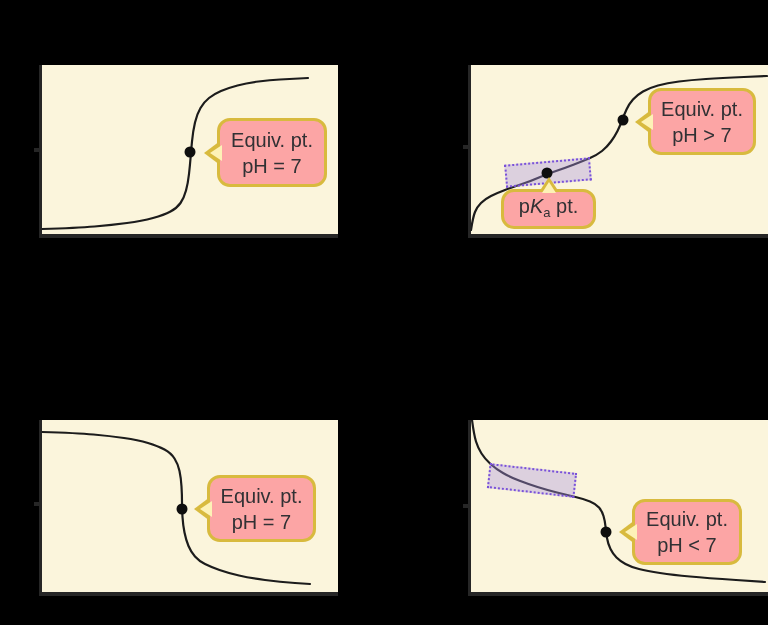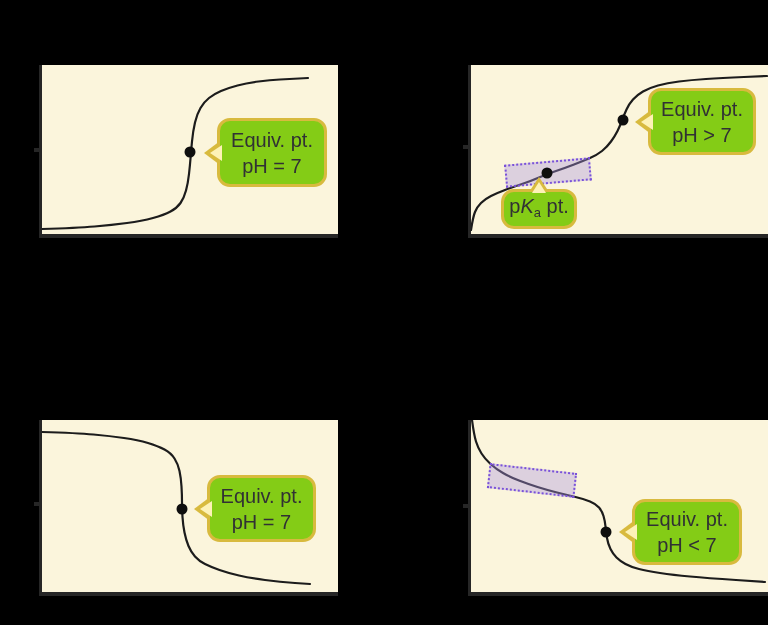--- a/index.html
+++ b/index.html
@@ -6,21 +6,21 @@
   #canvas{position:relative;width:768px;height:625px;background:#000;overflow:hidden;
           font-family:"Liberation Sans", sans-serif;}
   .panel{position:absolute;background:#fbf5dc;border-left:3px solid #262626;
          border-bottom:4px solid #262626;box-sizing:border-box;}
   .curve-svg{position:absolute;left:0;top:0;display:block;}
   .tick{position:absolute;left:-8px;width:5px;height:4px;background:#262626;}
   .markers .dot{position:absolute;width:11px;height:11px;border-radius:50%;
          background:#0e0e0e;transform:translate(-50%,-50%);z-index:4;}
   .buffer-box{position:absolute;border:2px dotted #7a52d9;background:rgba(170,148,226,0.38);
          box-sizing:border-box;z-index:2;}
-  .callout{position:absolute;background:#84cc16;border:3px solid #d8ba3e;border-radius:13px;
+  .callout{position:absolute;background:#fca5a5;border:3px solid #d8ba3e;border-radius:13px;
          box-sizing:border-box;z-index:5;display:flex;flex-direction:column;
          align-items:center;justify-content:center;color:#313134;font-size:20px;line-height:26px;}
   .callout .tail-l-b{position:absolute;left:-16px;top:50%;transform:translateY(-50%);
          width:0;height:0;border-top:12px solid transparent;border-bottom:12px solid transparent;
          border-right:16px solid #d8ba3e;}
   .callout .tail-l-f{position:absolute;left:-10px;top:50%;transform:translateY(-50%);
          width:0;height:0;border-top:8px solid transparent;border-bottom:8px solid transparent;
          border-right:12px solid #fdf2b7;}
   .callout .tail-t-b{position:absolute;top:-15px;left:50%;transform:translateX(-50%);
          width:0;height:0;border-left:10px solid transparent;border-right:10px solid transparent;
@@ -62,21 +62,21 @@
     <div class="markers">
         <div class="dot" style="left: 152px; top: 55px;"></div>
         <div class="dot" style="left: 76px; top: 108px;"></div>
       </div>
     <div class="callout" style="left:177px;top:23px;width:108px;height:67px;">
       <div class="tail-l-b"></div>
       <div class="tail-l-f"></div>
       <div>Equiv. pt.</div>
       <div>pH &gt; 7</div>
     </div>
-    <div class="callout" style="left:30px;top:124px;width:76px;height:40px;">
+    <div class="callout" style="left:30px;top:124px;width:95px;height:40px;">
       <div class="tail-t-b"></div>
       <div class="tail-t-f"></div>
       <div class="pka-line"><span>p</span><span class="ital">K</span><span class="sub">a</span><span> pt.</span></div>
     </div>
   </div>
 
   <div class="panel" id="panel-c" style="left:39px;top:420px;width:299px;height:176px;">
     <div class="tick" style="top:82px;"></div>
     <svg class="curve-svg" id="curve-c" width="296" height="172">
         <path d="M0,12 Q35,13 51.5,14.5 Q68,16 82,18 Q96,20 106,23 Q116,26 122.5,29.5 Q129,33 132.5,38.5 Q136,44 137.5,51 Q139,58 139.5,66.5 Q140,75 140,82 Q140,89 140.5,97 Q141,105 142.5,112.5 Q144,120 146.5,126 Q149,132 153,136.5 Q157,141 163,144 Q169,147 177.5,150 Q186,153 197,155.5 Q208,158 223,160 Q238,162 253,163 L268,164" fill="none" stroke="#1c1c1c" stroke-width="2.2" stroke-linecap="round"></path>

